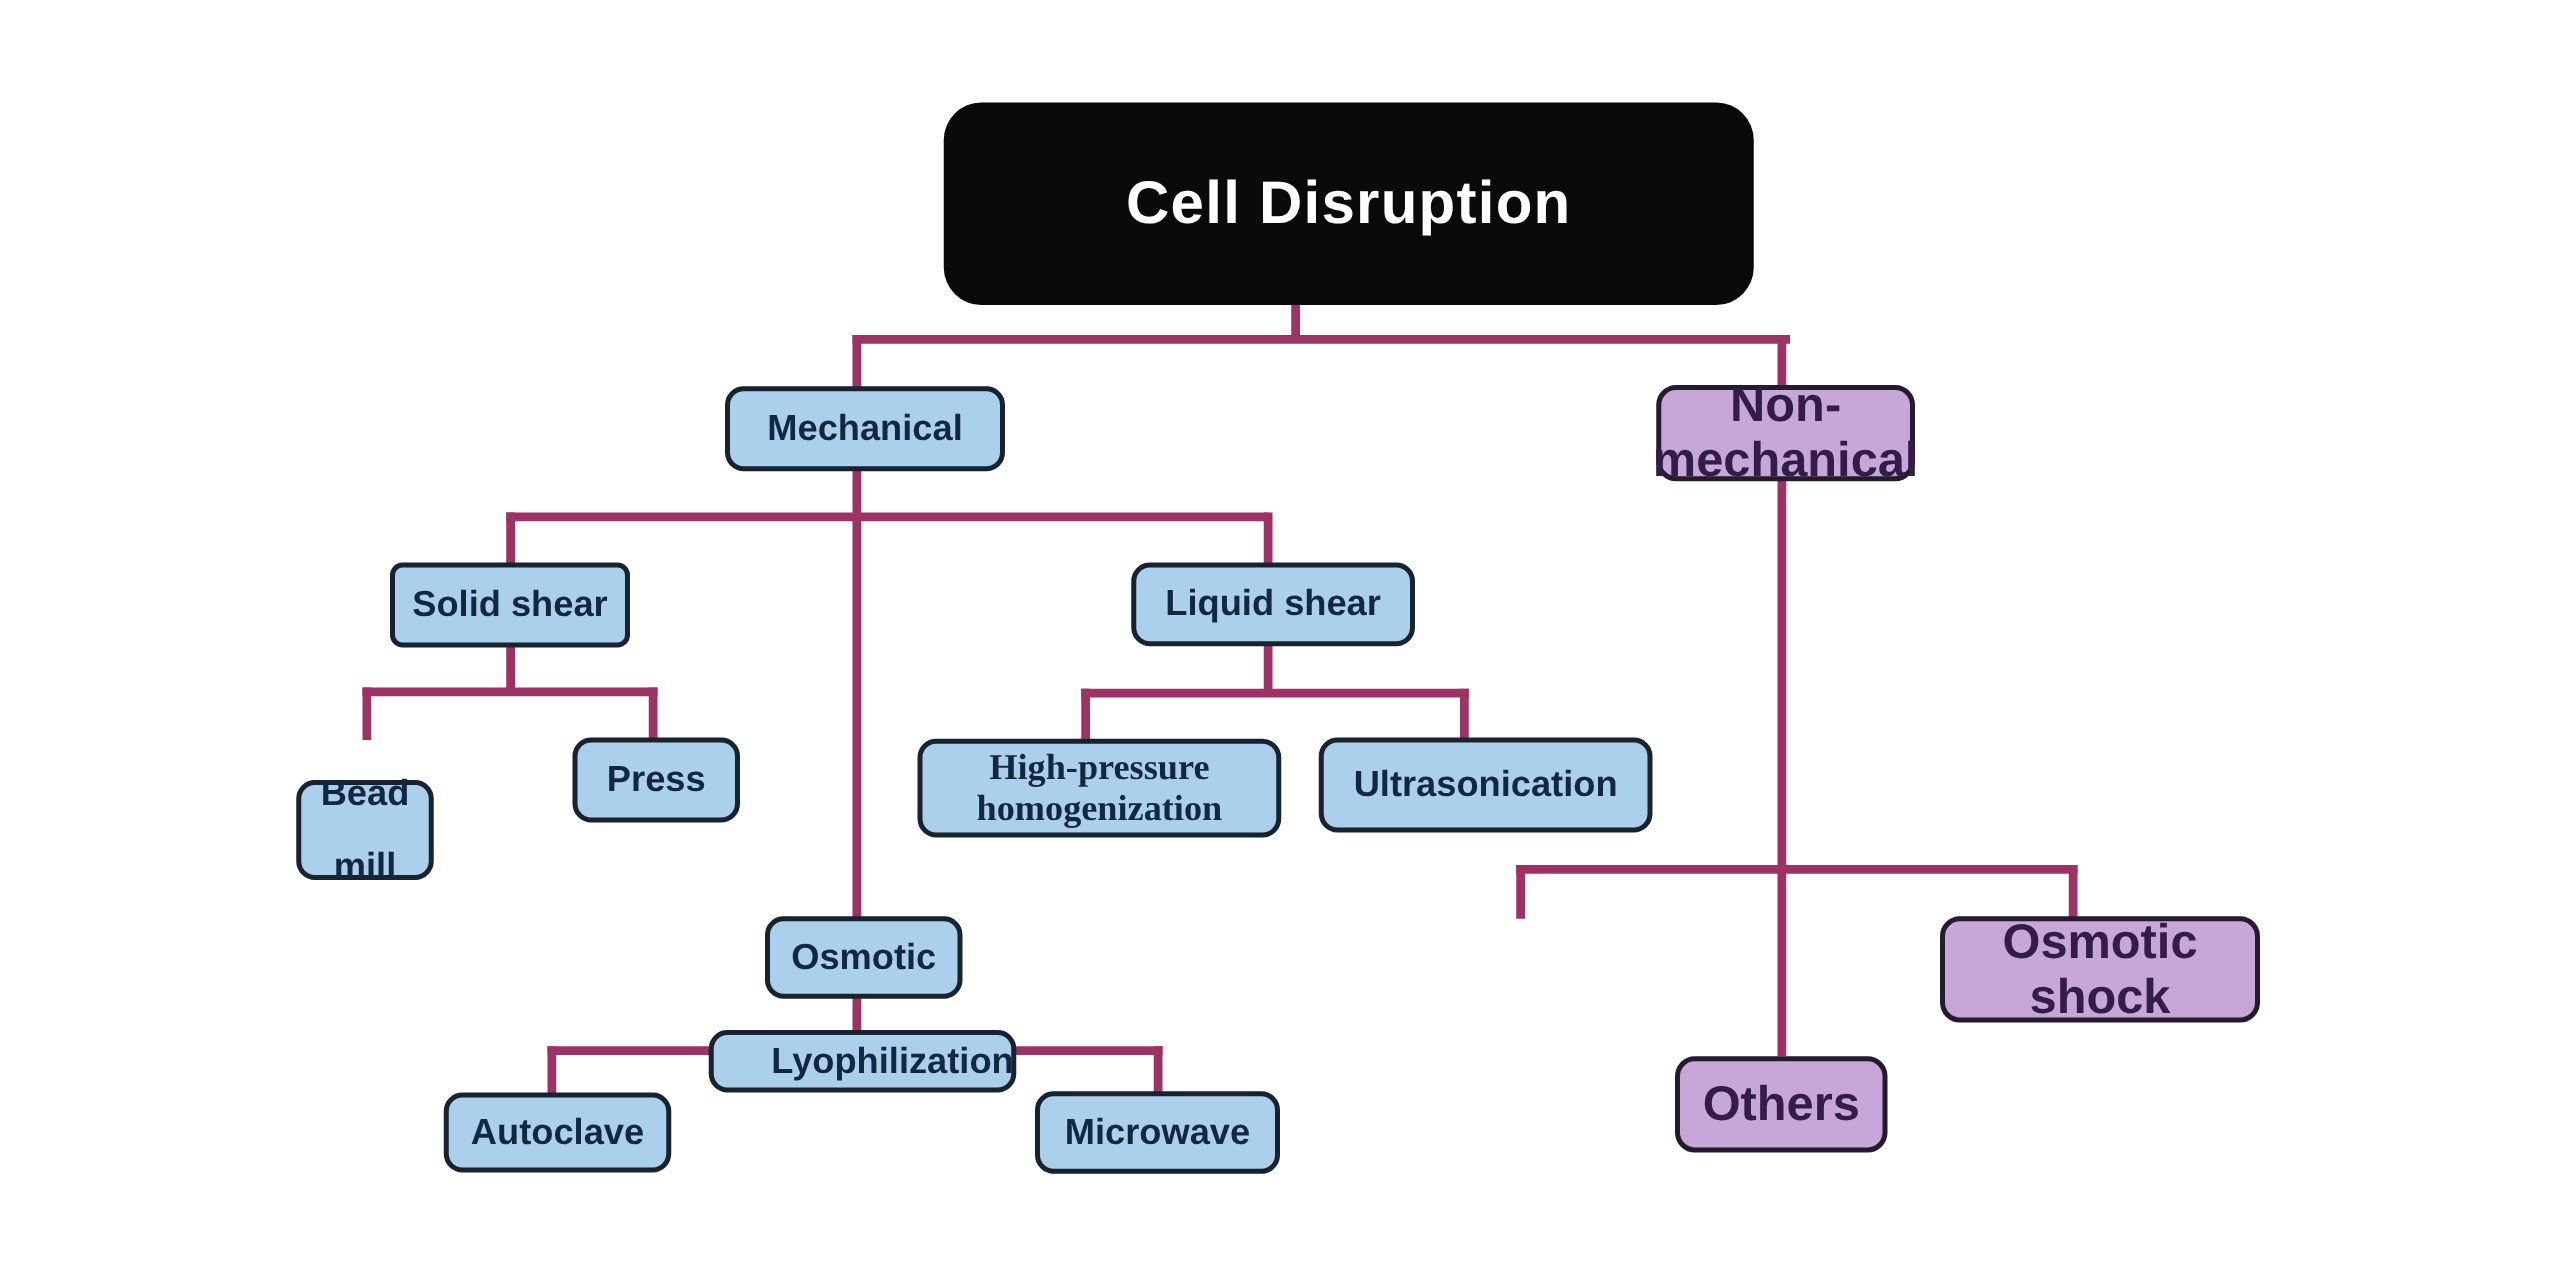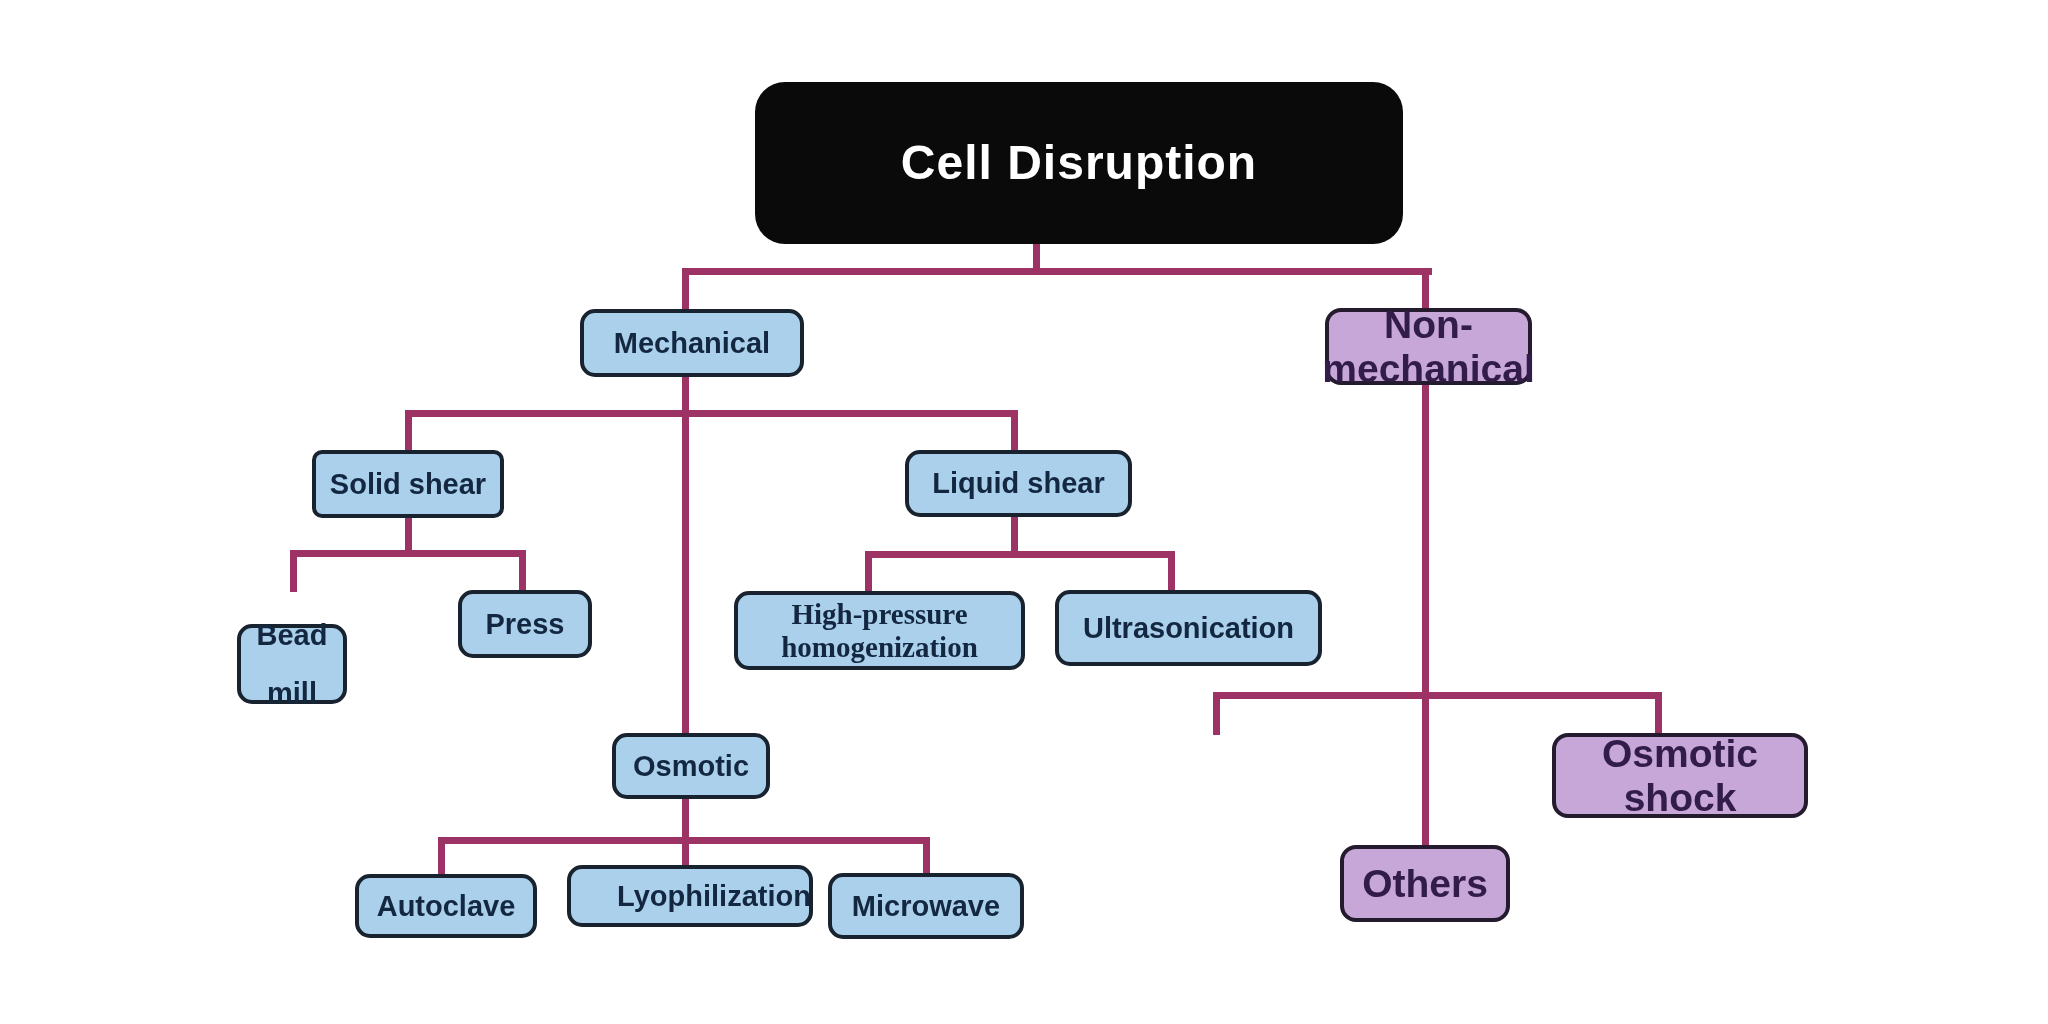--- a/index.html
+++ b/index.html
@@ -112,21 +112,21 @@
   </div>
 
   <div class="node blue" style="left:612px;top:733px;width:158px;height:66px;">
     <span>Osmotic</span>
   </div>
 
   <div class="node blue" style="left:355px;top:874px;width:182px;height:64px;">
     <span>Autoclave</span>
   </div>
 
-  <div class="node blue" style="left:567px;top:865px;width:246px;height:62px;padding-left:48px;">
+  <div class="node blue" style="left:567px;top:824px;width:246px;height:50px;padding-left:48px;">
     <span>Lyophilization</span>
   </div>
 
   <div class="node blue" style="left:828px;top:873px;width:196px;height:66px;">
     <span>Microwave</span>
   </div>
 
 
   <div class="node purple" style="left:1552px;top:733px;width:256px;height:85px;">
     <span>Osmotic shock</span>

